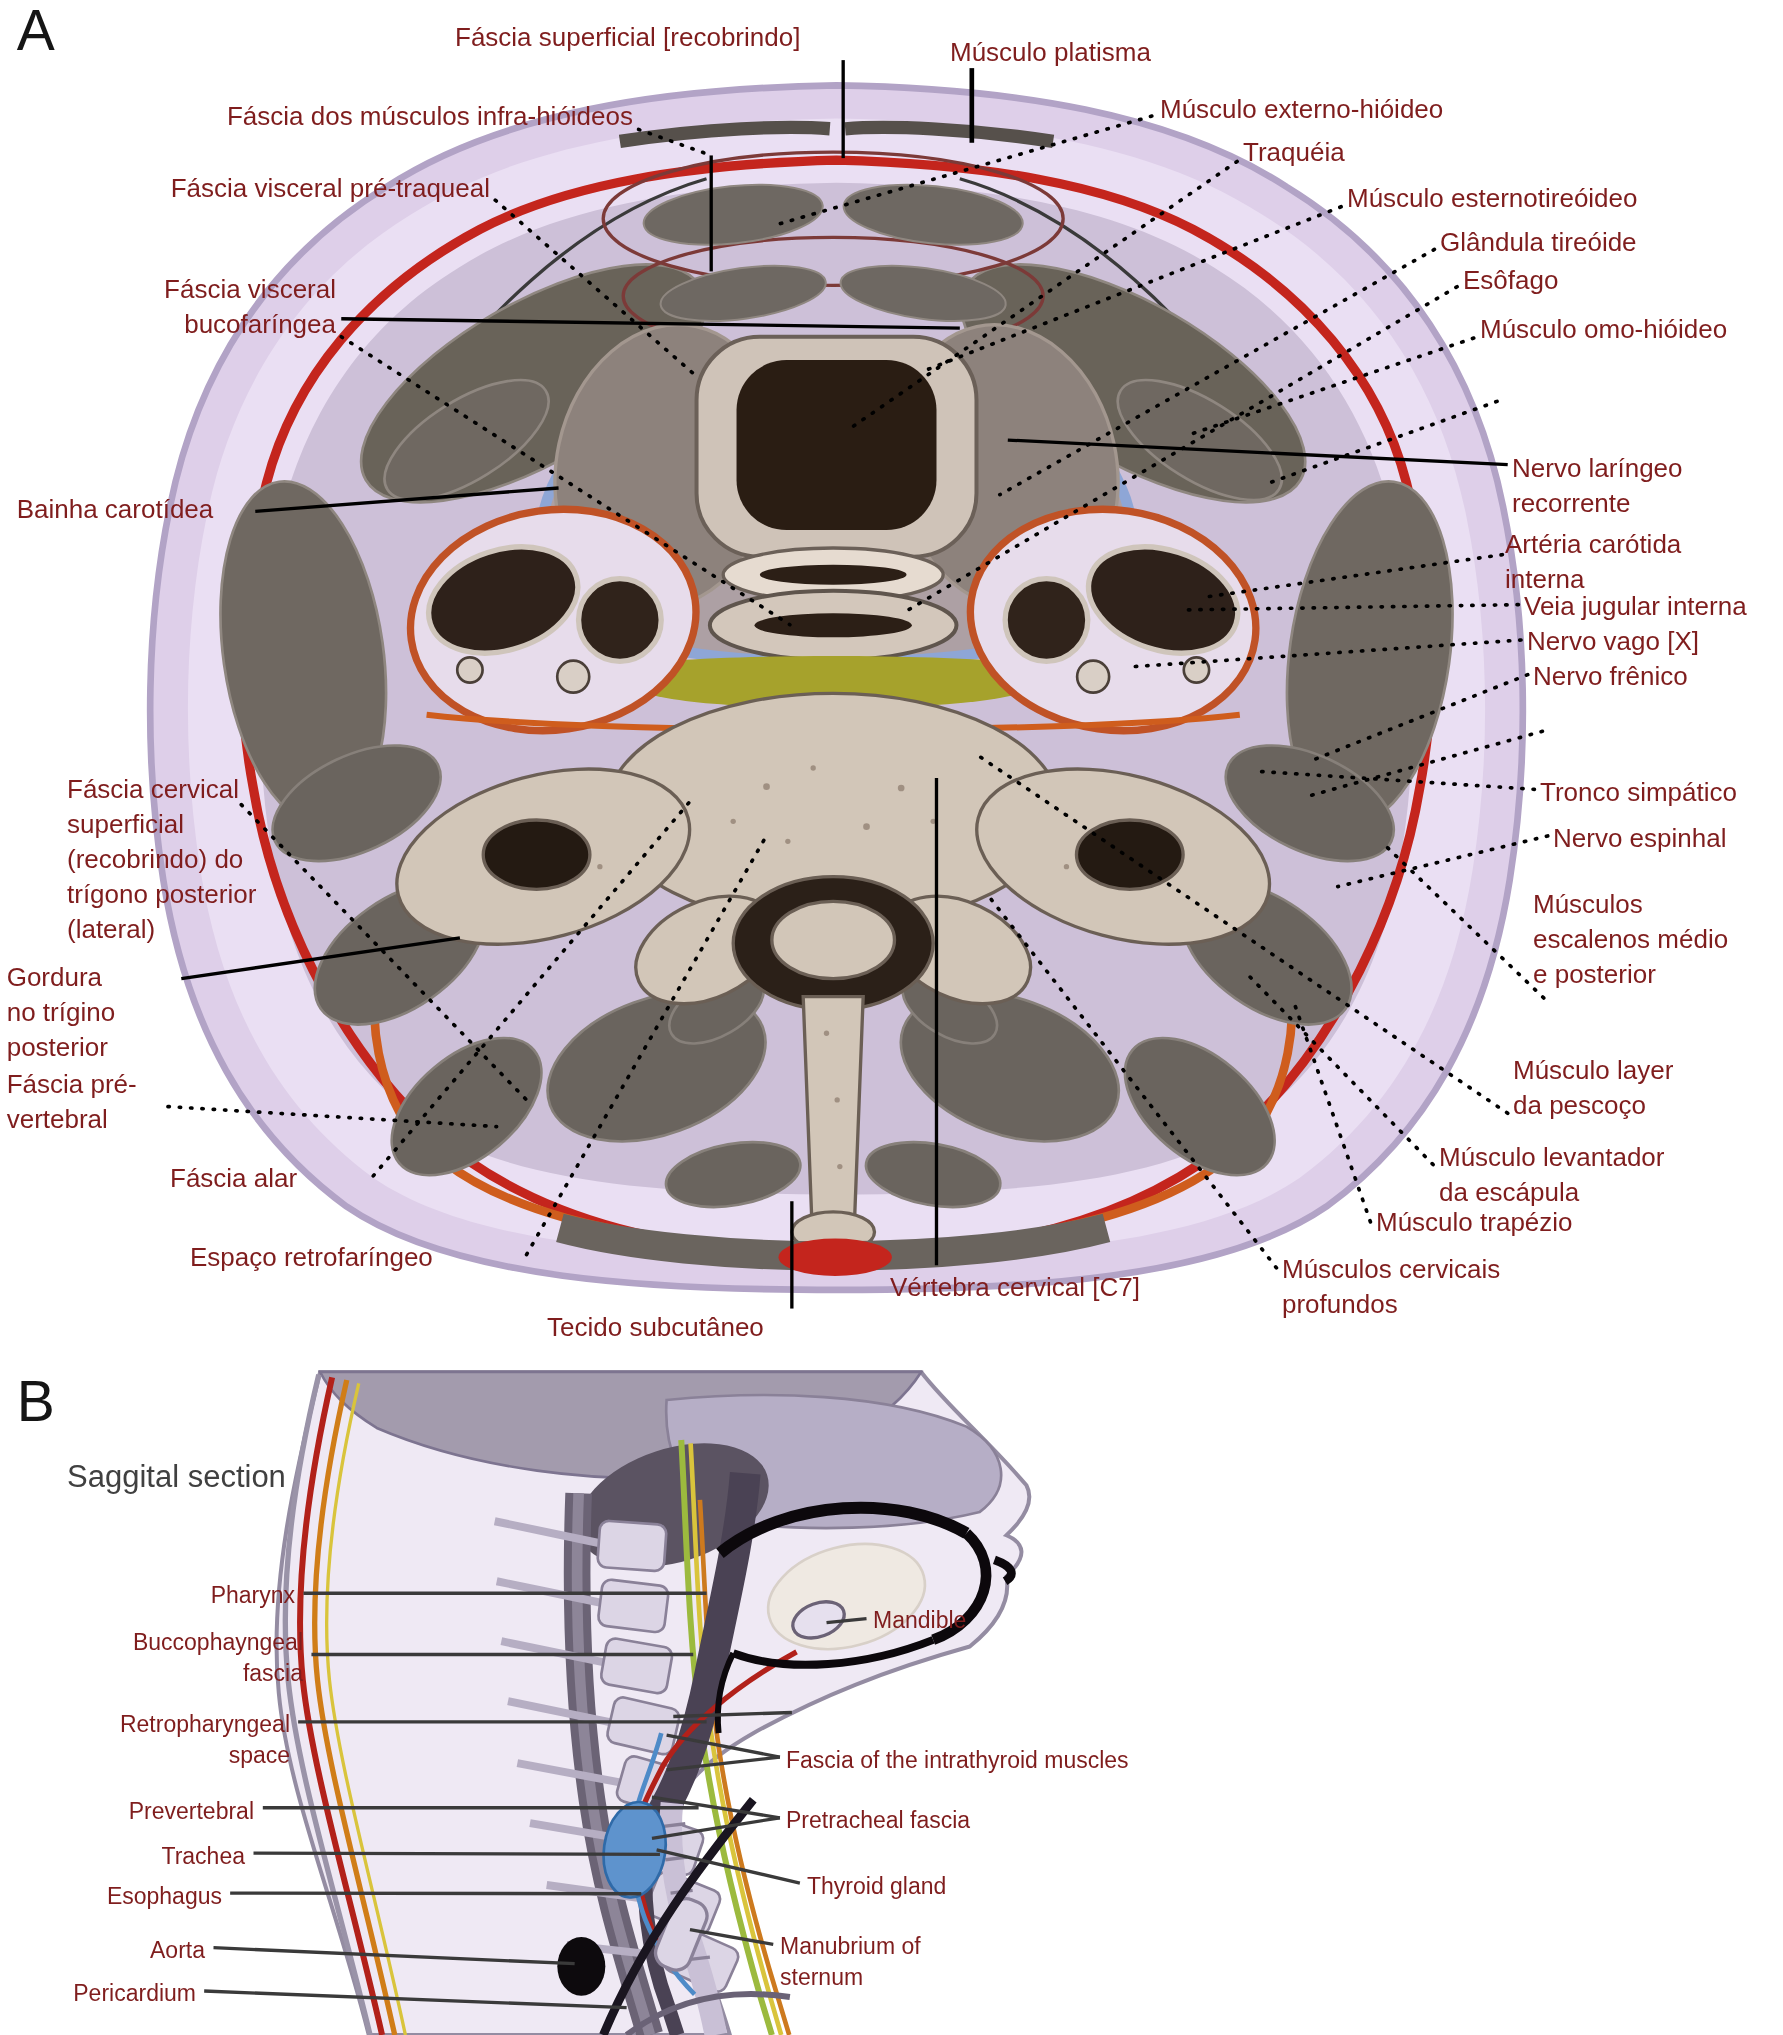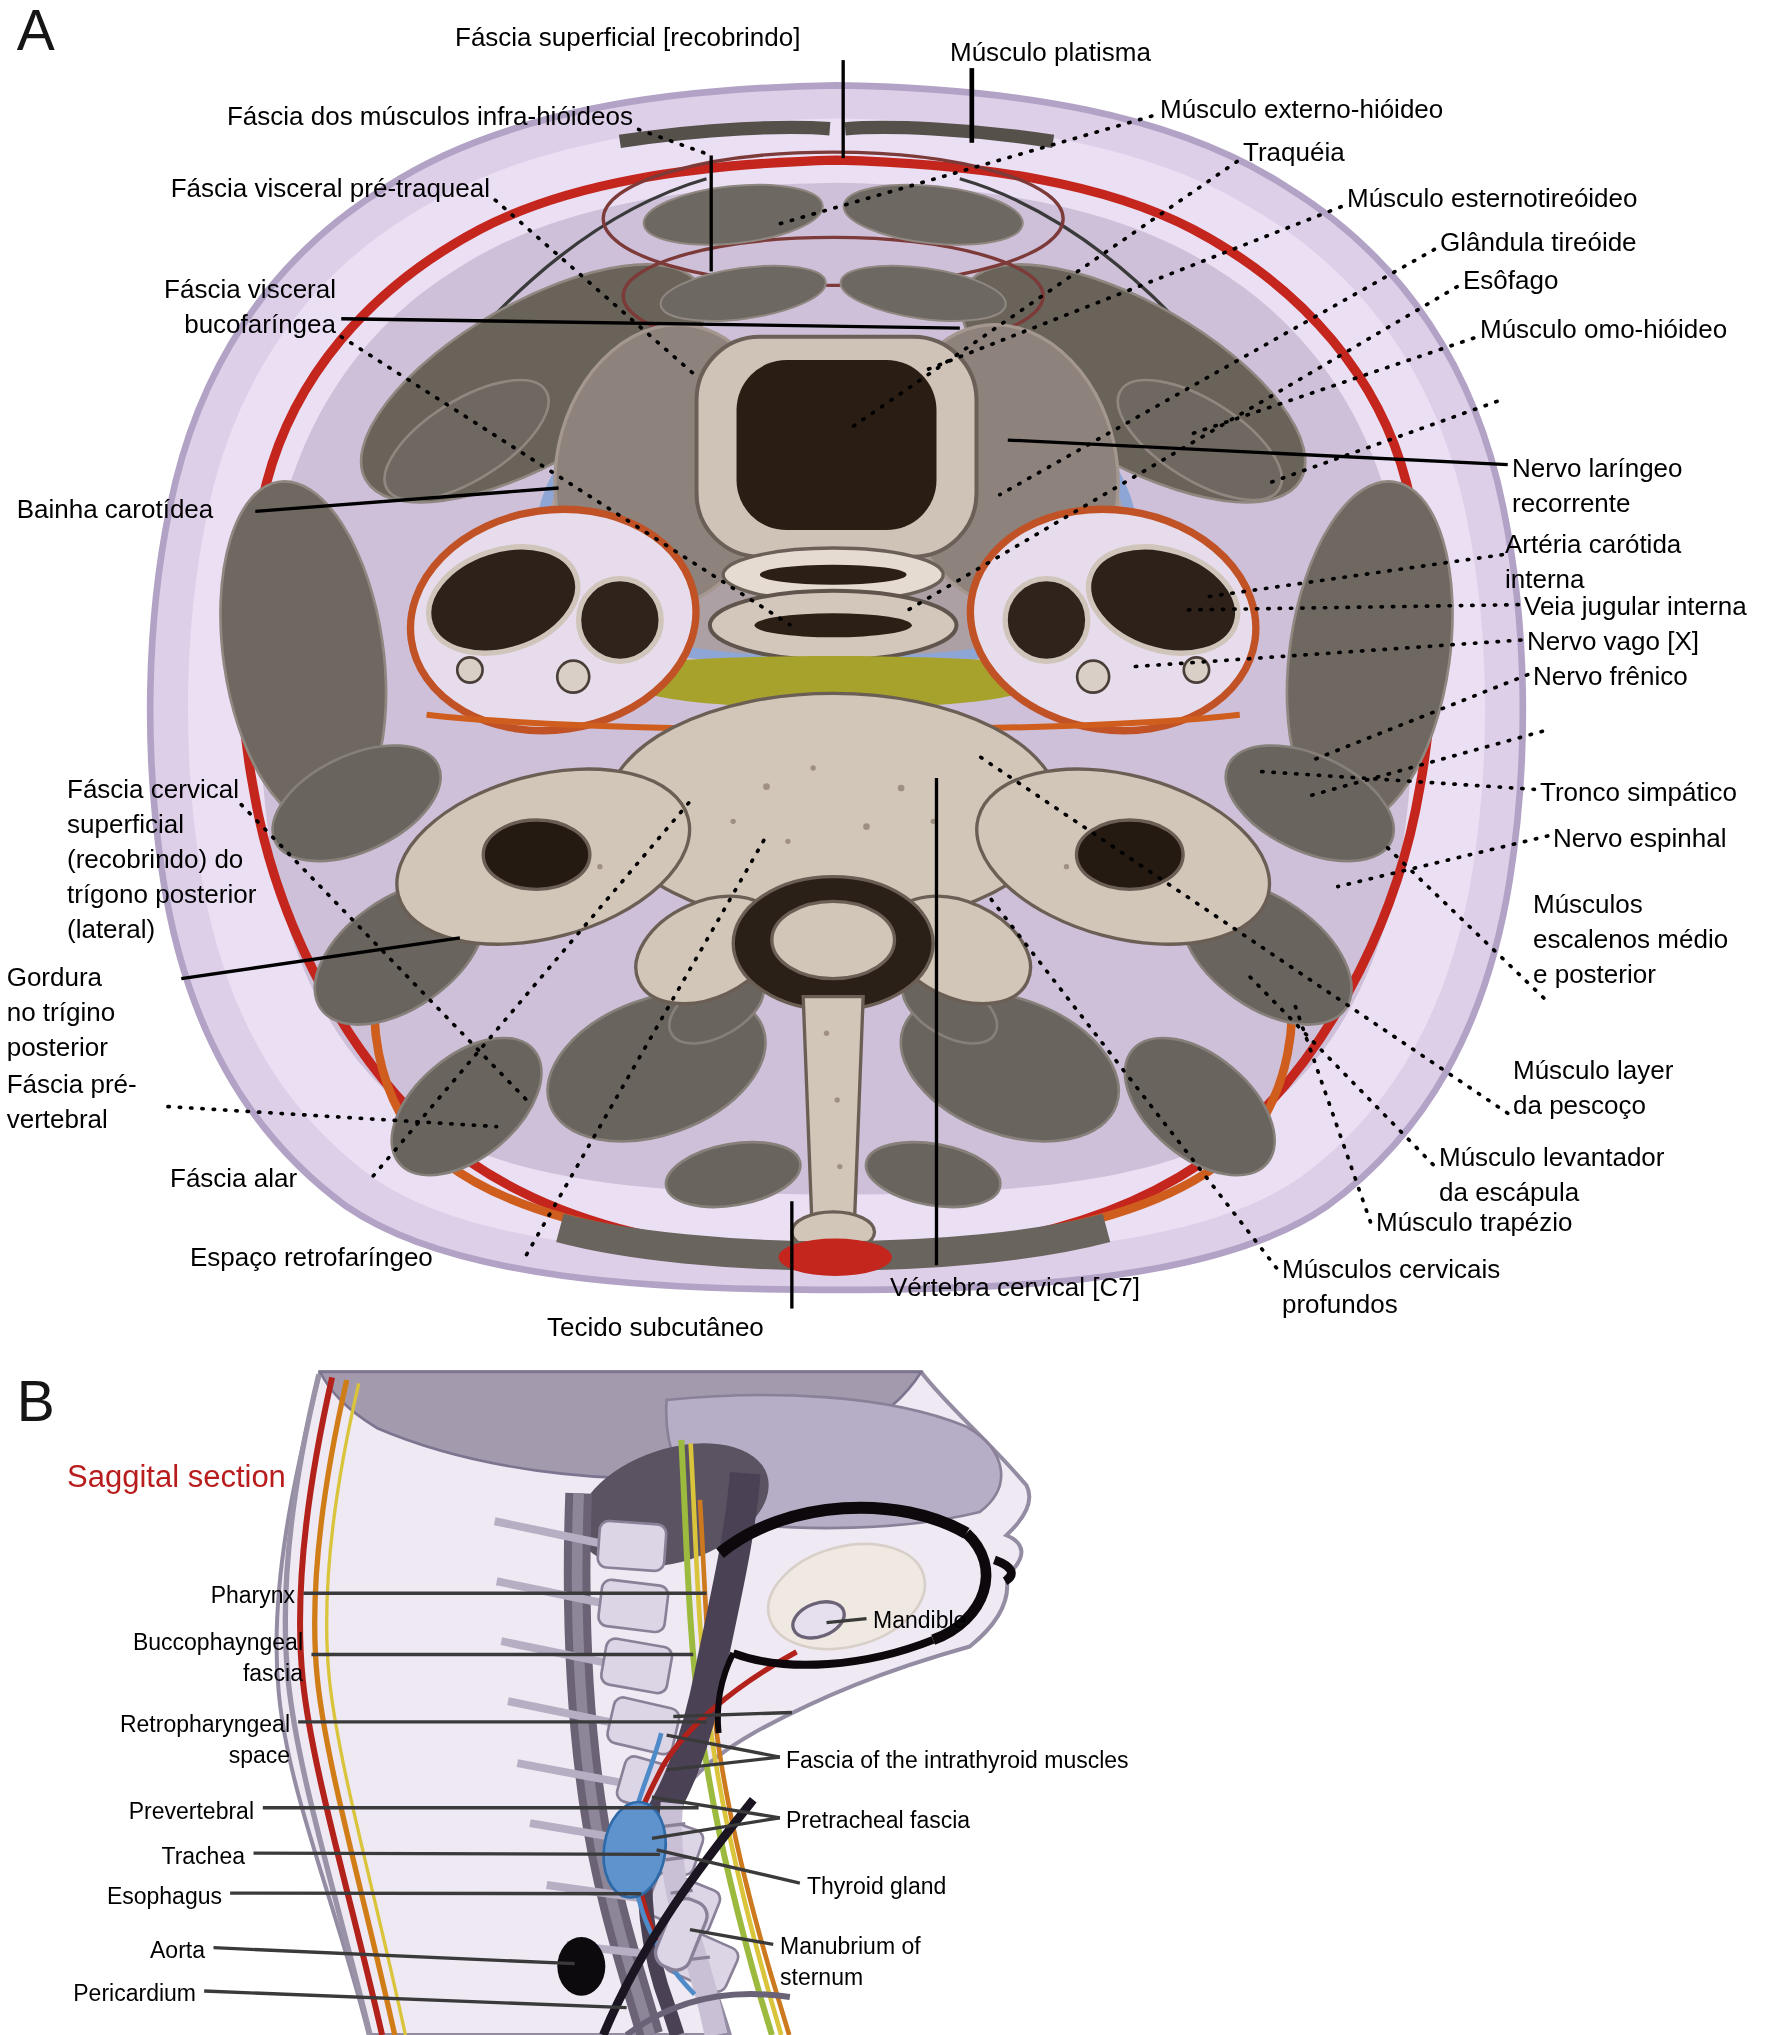--- a/index.html
+++ b/index.html
@@ -1,23 +1,23 @@
 <!DOCTYPE html>
 <html style="font-size:10.7px"><head>
 <meta charset="utf-8">
 <style>
   html,body{margin:0;padding:0;background:#ffffff;}
   .page{position:relative;width:1783px;height:2035px;background:#ffffff;overflow:hidden;
         font-family:"Liberation Sans",sans-serif;color:#0c0c0c;}
   svg{position:absolute;left:0;top:0;}
-  .lbl{position:absolute;font-size:26px;line-height:35px;white-space:pre-line;color:#000000;}
+  .lbl{position:absolute;font-size:26px;line-height:35px;white-space:pre-line;color:#7f1d1d;}
   .lbl.r{text-align:right;}
   .lbl.b{font-size:23px;line-height:31px;}
   .letter{position:absolute;font-size:57px;line-height:60px;color:#151515;}
-  .btitle{position:absolute;font-size:31px;color:#b91c1c;}
+  .btitle{position:absolute;font-size:31px;color:#404040;}
   
   .ld{stroke:#000;stroke-width:5;fill:none;}
   .ldk{stroke:#000;stroke-width:7;fill:none;}
   .dt{stroke:#000;stroke-width:5.5;stroke-dasharray:2 15;stroke-linecap:round;fill:none;}
   .bl{stroke:#3a3a3a;stroke-width:5;fill:none;}
 </style>
 </head>
 <body>
 
 <div class="page">

